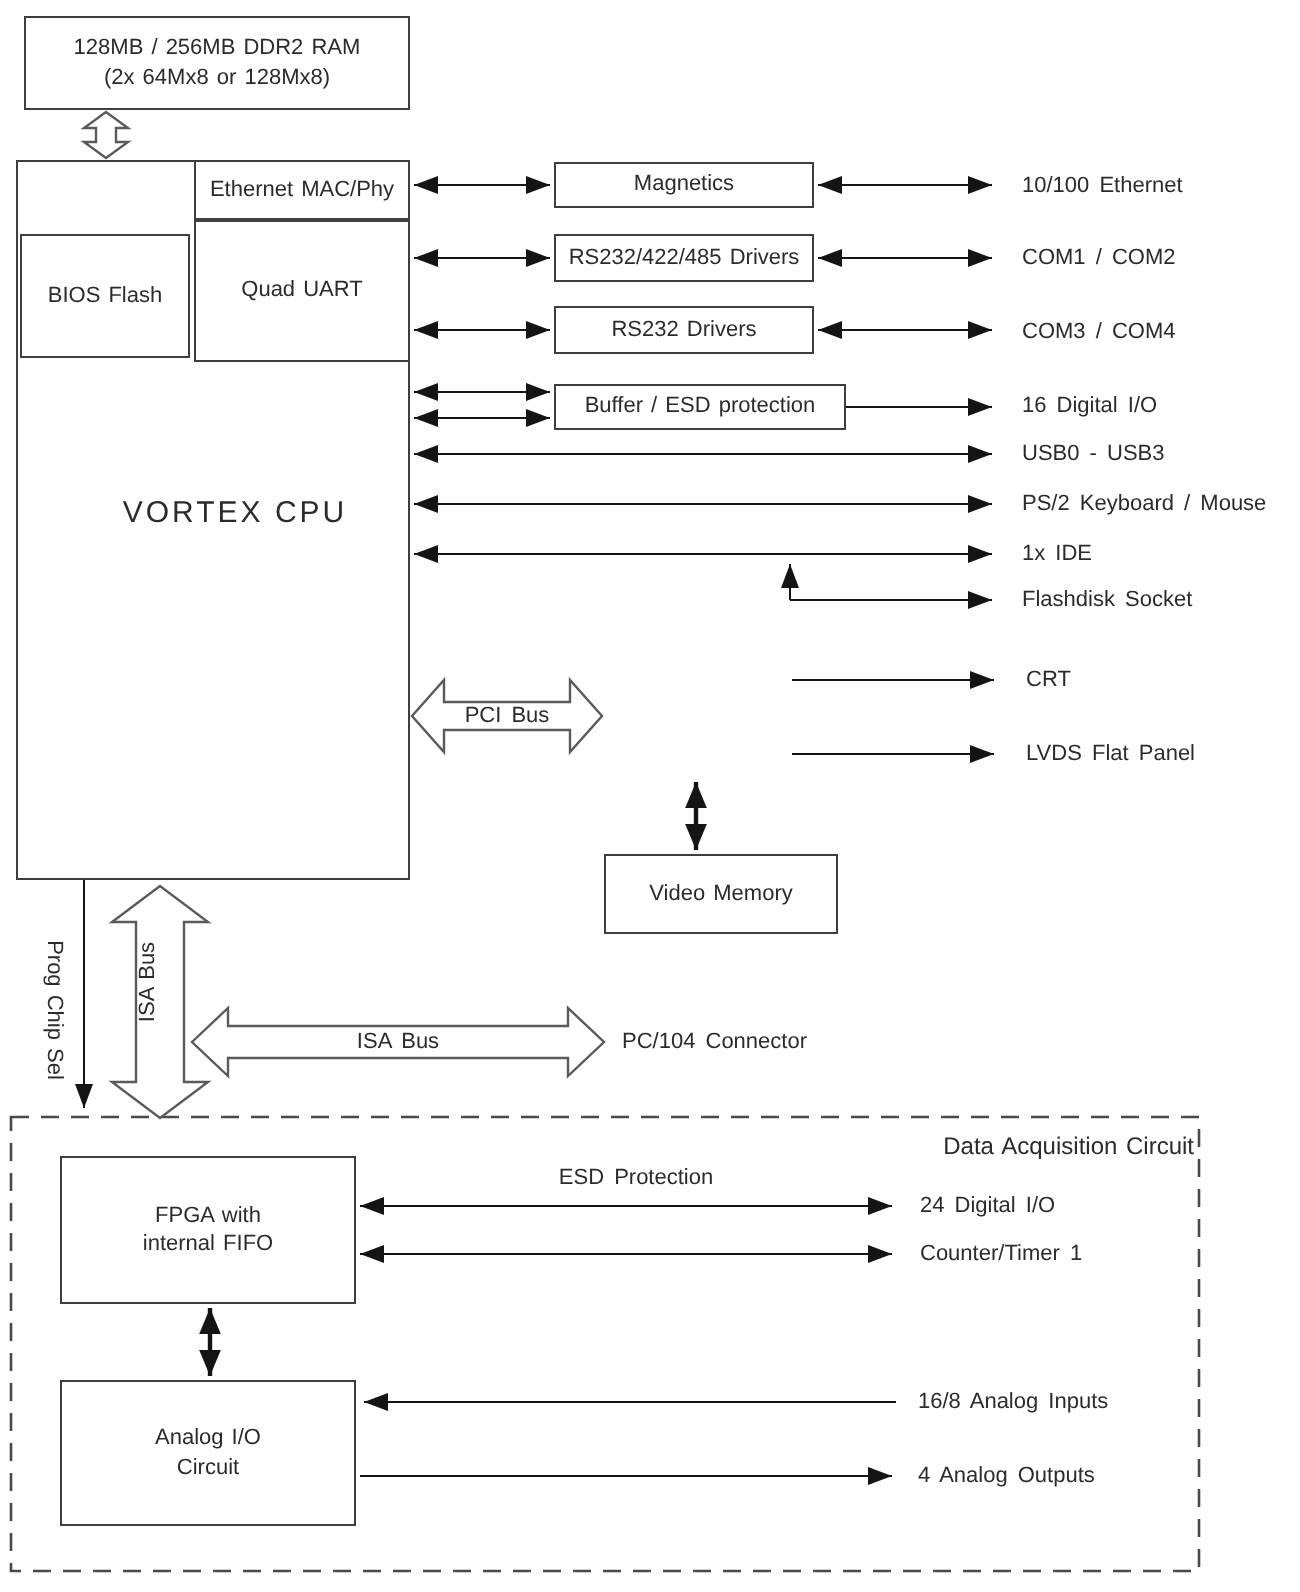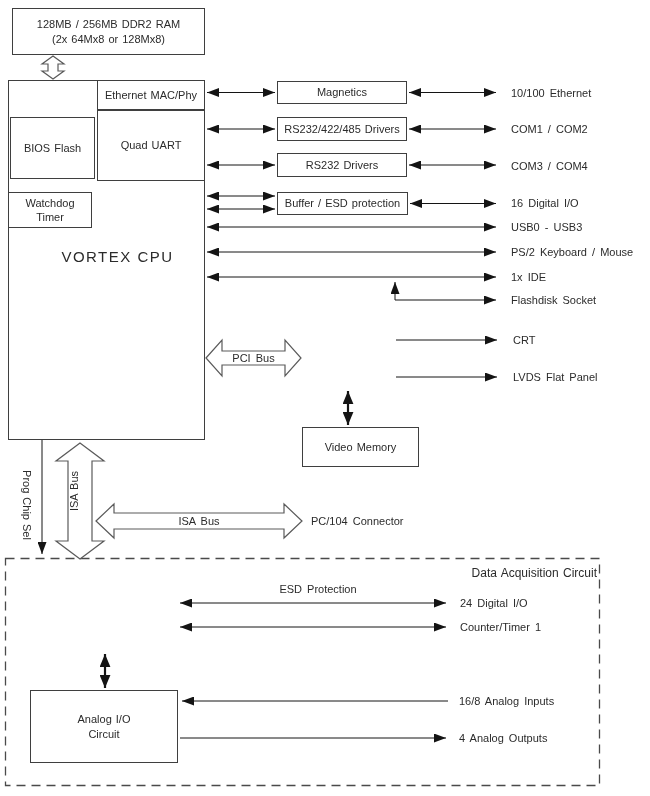--- a/index.html
+++ b/index.html
@@ -103,46 +103,46 @@
   </div>
 
   <div class="box" style="left:97px;top:110px;width:108px;height:71px">
     <span>Quad UART</span>
   </div>
 
   <div class="box" style="left:10px;top:117px;width:85px;height:62px">
     <span>BIOS Flash</span>
   </div>
 
-  <div class="box" style="left:8px;top:192px;width:84px;height:36px">
-    <div>Watchdog</div>
-    <div>Timer</div>
-  </div>
 
   <div class="box" style="left:277px;top:81px;width:130px;height:23px">
     <span>Magnetics</span>
   </div>
 
   <div class="box" style="left:277px;top:117px;width:130px;height:24px">
     <span>RS232/422/485 Drivers</span>
   </div>
 
   <div class="box" style="left:277px;top:153px;width:130px;height:24px">
     <span>RS232 Drivers</span>
   </div>
 
-  <div class="box" style="left:277px;top:192px;width:131px;height:23px">
+  <div class="box" style="left:277px;top:192px;width:146px;height:23px">
     <span>Buffer / ESD protection</span>
   </div>
 
 
   <div class="box" style="left:302px;top:427px;width:117px;height:40px">
     <span>Video Memory</span>
   </div>
 
+  <div class="box" style="left:30px;top:578px;width:148px;height:74px">
+    <div>FPGA with</div>
+    <div>internal FIFO</div>
+  </div>
 
   <div class="box" style="left:30px;top:690px;width:148px;height:73px">
     <div>Analog I/O</div>
     <div>Circuit</div>
   </div>
 
   <div class="lbl" style="left:511px;top:93px">10/100 Ethernet</div>
   <div class="lbl" style="left:511px;top:129px">COM1 / COM2</div>
   <div class="lbl" style="left:511px;top:166px">COM3 / COM4</div>
   <div class="lbl" style="left:511px;top:203px">16 Digital I/O</div>

